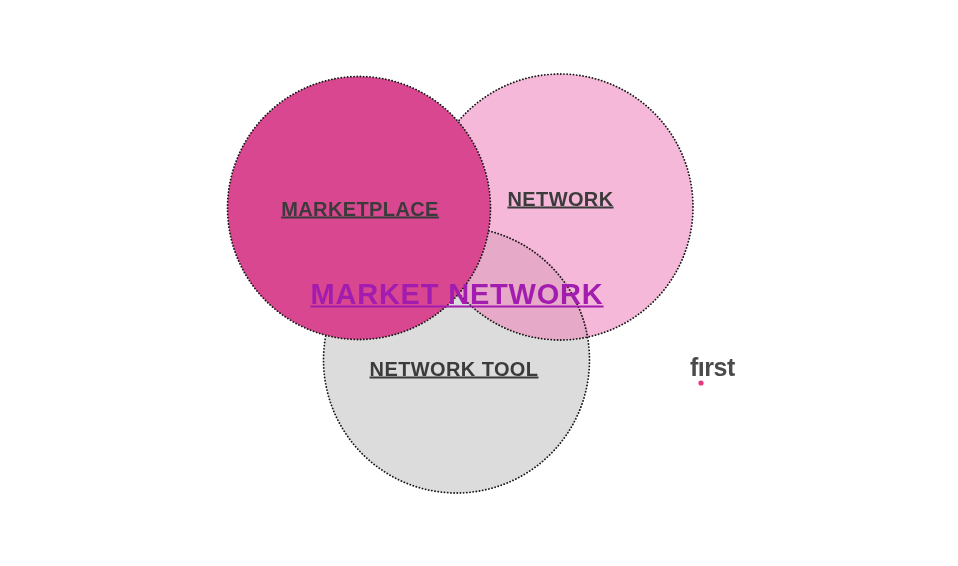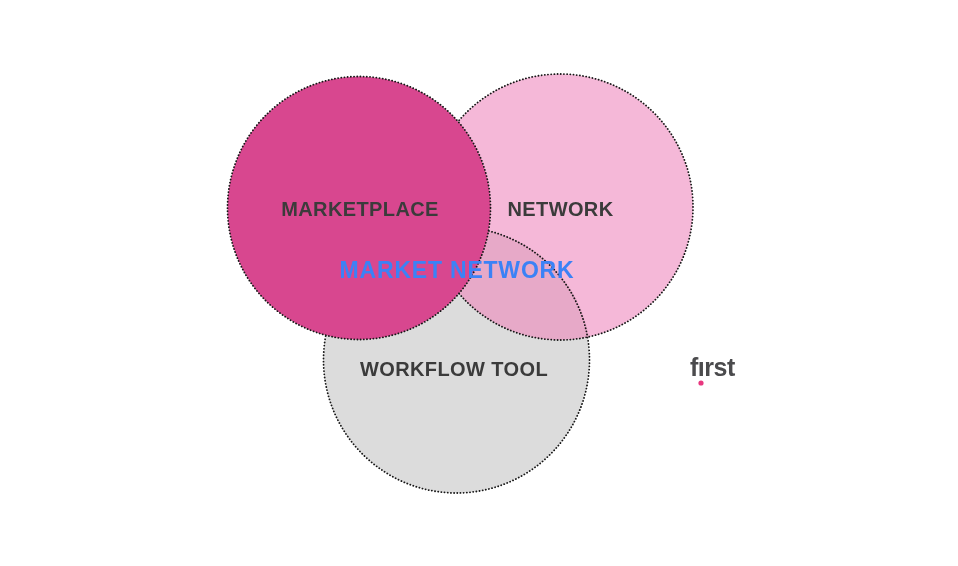--- a/index.html
+++ b/index.html
@@ -11,30 +11,32 @@
     overflow: hidden;
     font-family: "Liberation Sans", sans-serif;
   }
   .venn-svg { position: absolute; left: 0; top: 0; }
   .lbl {
     position: absolute;
     transform: translate(-50%, -50%);
     font-weight: bold;
     white-space: nowrap;
     user-select: none;
+    text-decoration: underline;
   }
   .lbl-small {
     font-size: 20px;
     letter-spacing: 0.4px;
     color: #3b3b3b;
   }
   .lbl-big {
-    font-size: 23px;
+    font-size: 29px;
     letter-spacing: 0.8px;
-    color: #3b82f6;
+    color: #a21caf;
+    margin-top: 24px;
   }
   .logo {
     position: absolute;
     left: 690px;
     top: 350px;
     width: 70px;
     height: 42px;
     color: #4b4b4d;
   }
   .logo-text {
@@ -67,25 +69,25 @@
 
     <circle cx="456.5" cy="360" r="133" fill="none" stroke-width="1.8" stroke-dasharray="0.1 3.1" stroke-linecap="round" stroke="#161616"></circle>
 
     <circle cx="359" cy="208" r="131.5" stroke="none" fill="#d8478f"></circle>
 
     <circle cx="359" cy="208" r="131.5" fill="none" stroke-width="1.8" stroke-dasharray="0.1 3.1" stroke-linecap="round" stroke="#161616"></circle>
   </svg>
 
   <div class="lbl lbl-small" style="left:360px; top:208.5px;">MARKETPLACE</div>
 
-  <div class="lbl lbl-small" style="left:560.5px; top:209px;">NETWORK</div>
+  <div class="lbl lbl-small" style="left:560.5px; top:199px;">NETWORK</div>
 
   <div class="lbl lbl-big" style="left:457px; top:270px;">MARKET NETWORK</div>
 
-  <div class="lbl lbl-small" style="left:454px; top:368.5px;">WORKFLOW TOOL</div>
+  <div class="lbl lbl-small" style="left:454px; top:368.5px;">NETWORK TOOL</div>
 
   <div class="logo">
     <div class="logo-text">fırst</div>
     <svg class="logo-dot-svg" width="6" height="6">
       <circle cx="3" cy="3" r="2.6" stroke="none" fill="#e8377f"></circle>
     </svg>
   </div>
 
 </div>
 

